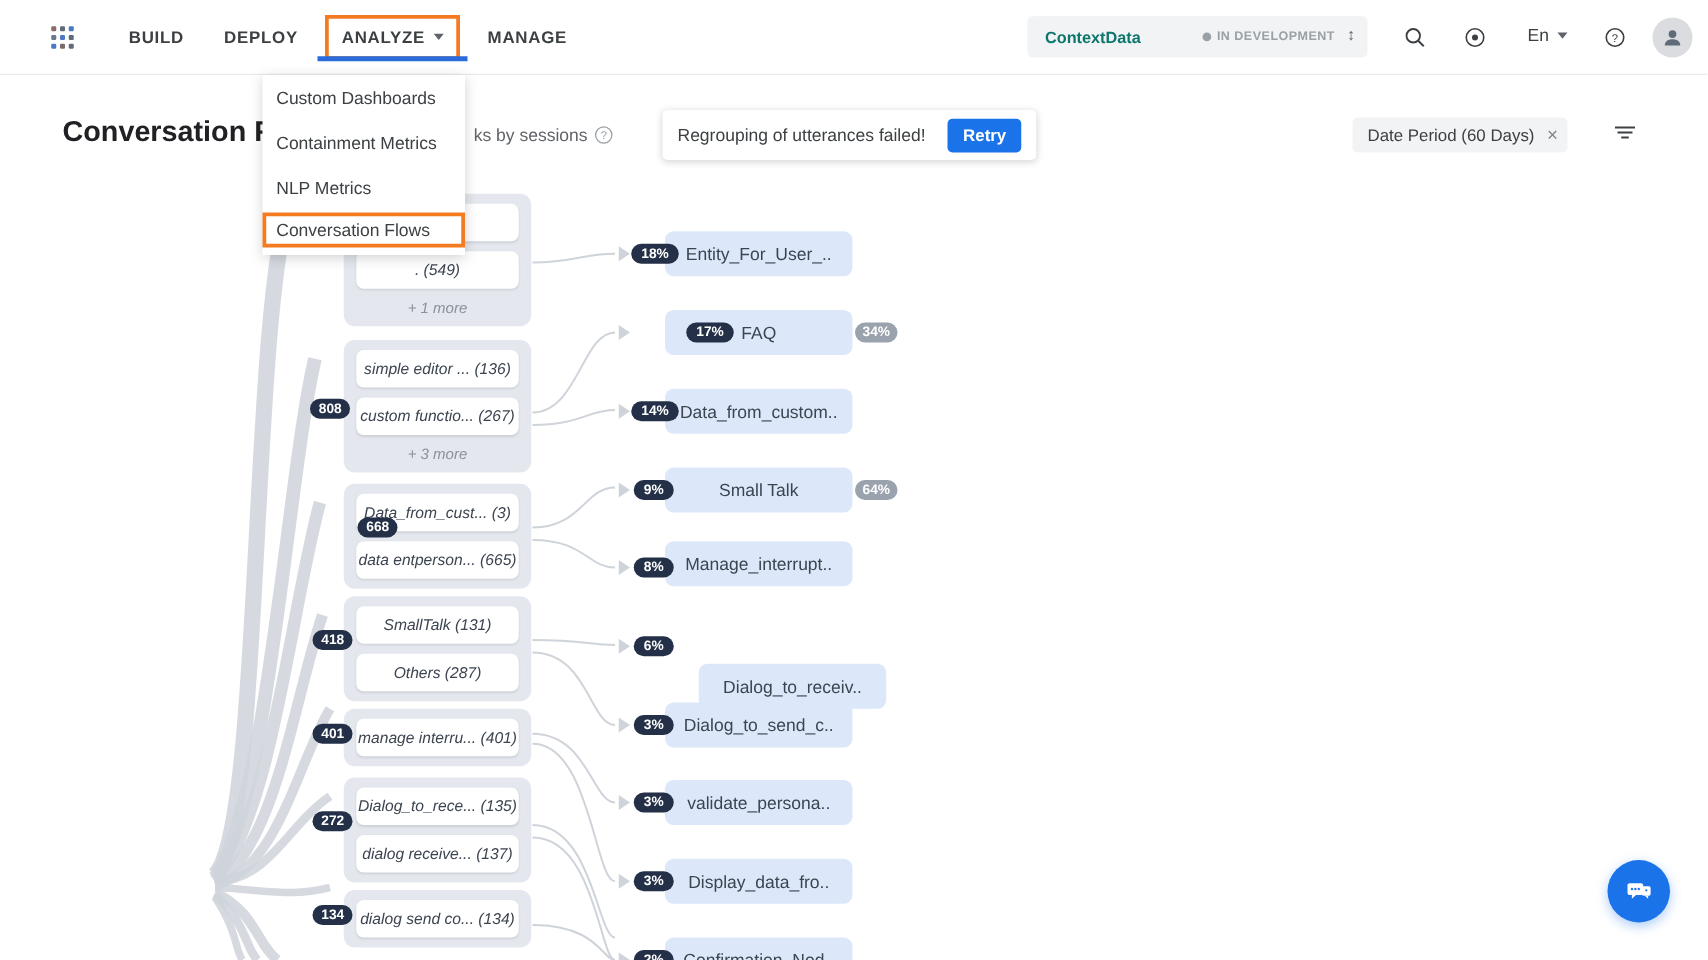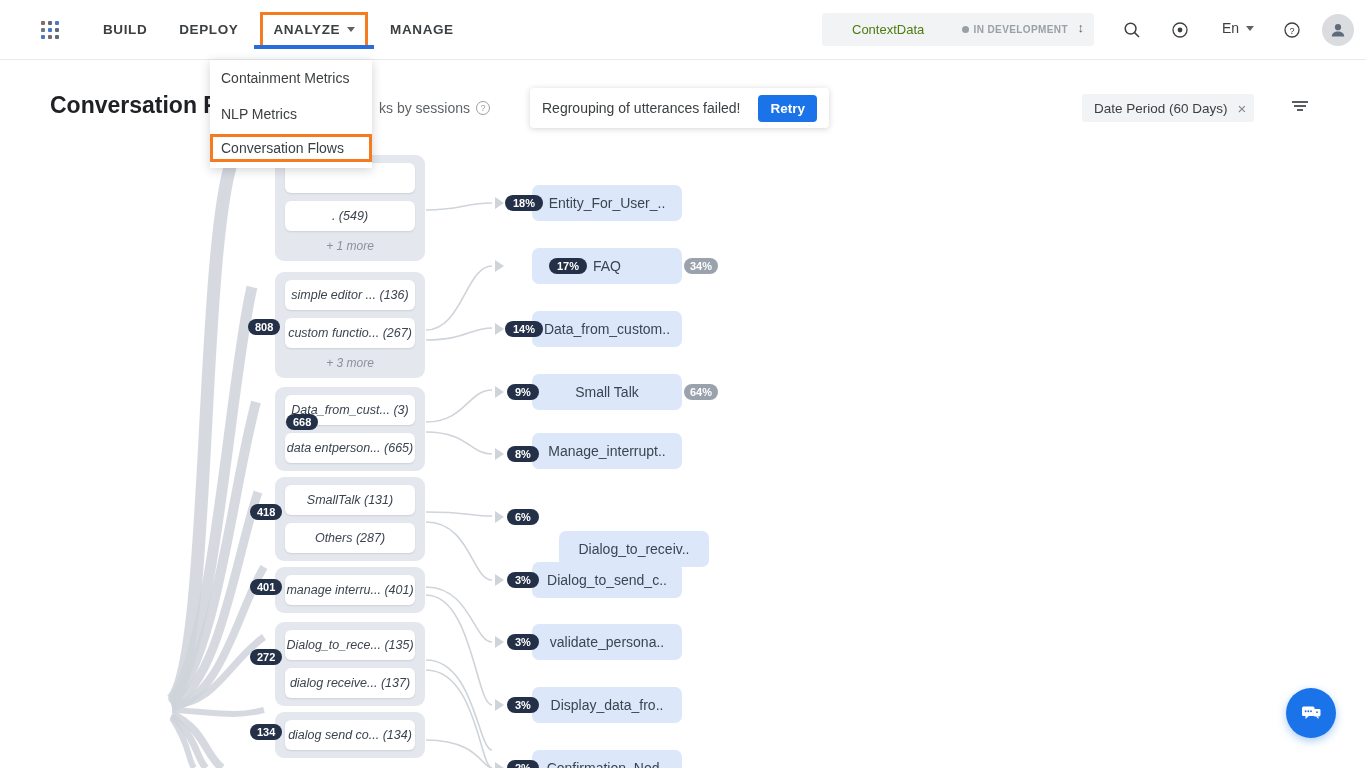--- a/index.html
+++ b/index.html
@@ -46,21 +46,21 @@
     margin-left: 7px; width: 0; height: 0;
     border-left: 4px solid transparent; border-right: 4px solid transparent;
     border-top: 5px solid #5f6368;
   }
 
   .ctx-wrap {
     position: absolute; left: 822px; top: 13px;
     width: 272px; height: 33px; background: #f1f3f4; border-radius: 4px;
     display: flex; align-items: center; cursor: pointer;
   }
-  .ctx-name { font-size: 13px; font-weight: normal; color: #4d7c0f; margin-left: 30px; }
+  .ctx-name { font-size: 13px; font-weight: bold; color: #0f766e; margin-left: 14px; }
   .ctx-status {
     margin-left: auto; margin-right: 26px;
     font-size: 10px; font-weight: bold; letter-spacing: .4px; color: #9aa0a6;
     display: flex; align-items: center;
   }
   .ctx-dot { width: 7px; height: 7px; border-radius: 50%; background: #9aa0a6; margin-right: 5px; }
   .ctx-updown {
     position: absolute; right: 10px; top: 8px; font-size: 13px; color: #5f6368; line-height: 1;
   }
 
@@ -391,20 +391,21 @@
   <div class="arrow" style="left:495px; top:559px;"></div>
   <div class="pct-badge" style="left:507px; top:557px;">3%</div>
   <div class="leaf" style="left:532px; top:547px; width:150px;">Display_data_fro..</div>
 
   <div class="arrow" style="left:495px; top:622px;"></div>
   <div class="pct-badge" style="left:507px; top:620px;">2%</div>
   <div class="leaf" style="left:532px; top:610px; width:150px;">Confirmation_Nod..</div>
 </div>
 
 <div class="dropdown">
+  <div class="dd-item">Custom Dashboards</div>
   <div class="dd-item">Containment Metrics</div>
   <div class="dd-item">NLP Metrics</div>
   <div class="dd-item sel">Conversation Flows</div>
 </div>
 
 <div class="chat-fab">
   <svg width="24" height="24" viewBox="0 0 24 24">
     <rect x="3" y="5.5" width="12.5" height="9.5" rx="1.6" fill="#fff"></rect>
     <path d="M6.5 15 L6.5 18 L9.8 15 Z" fill="#fff"></path>
     <rect x="14.5" y="8" width="7" height="7.5" rx="1.4" fill="#fff"></rect>

